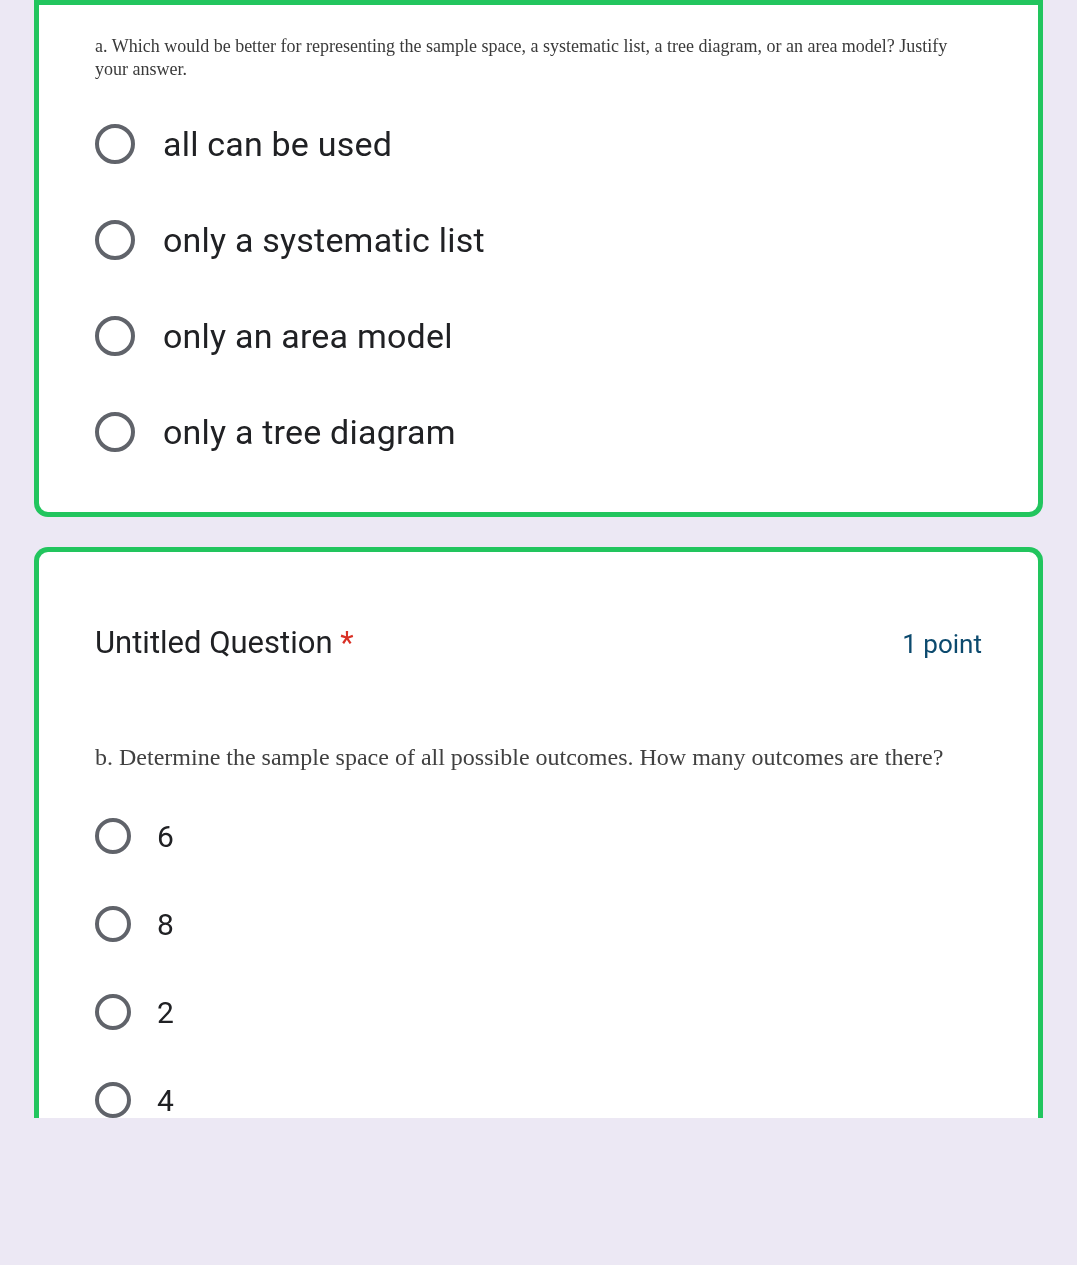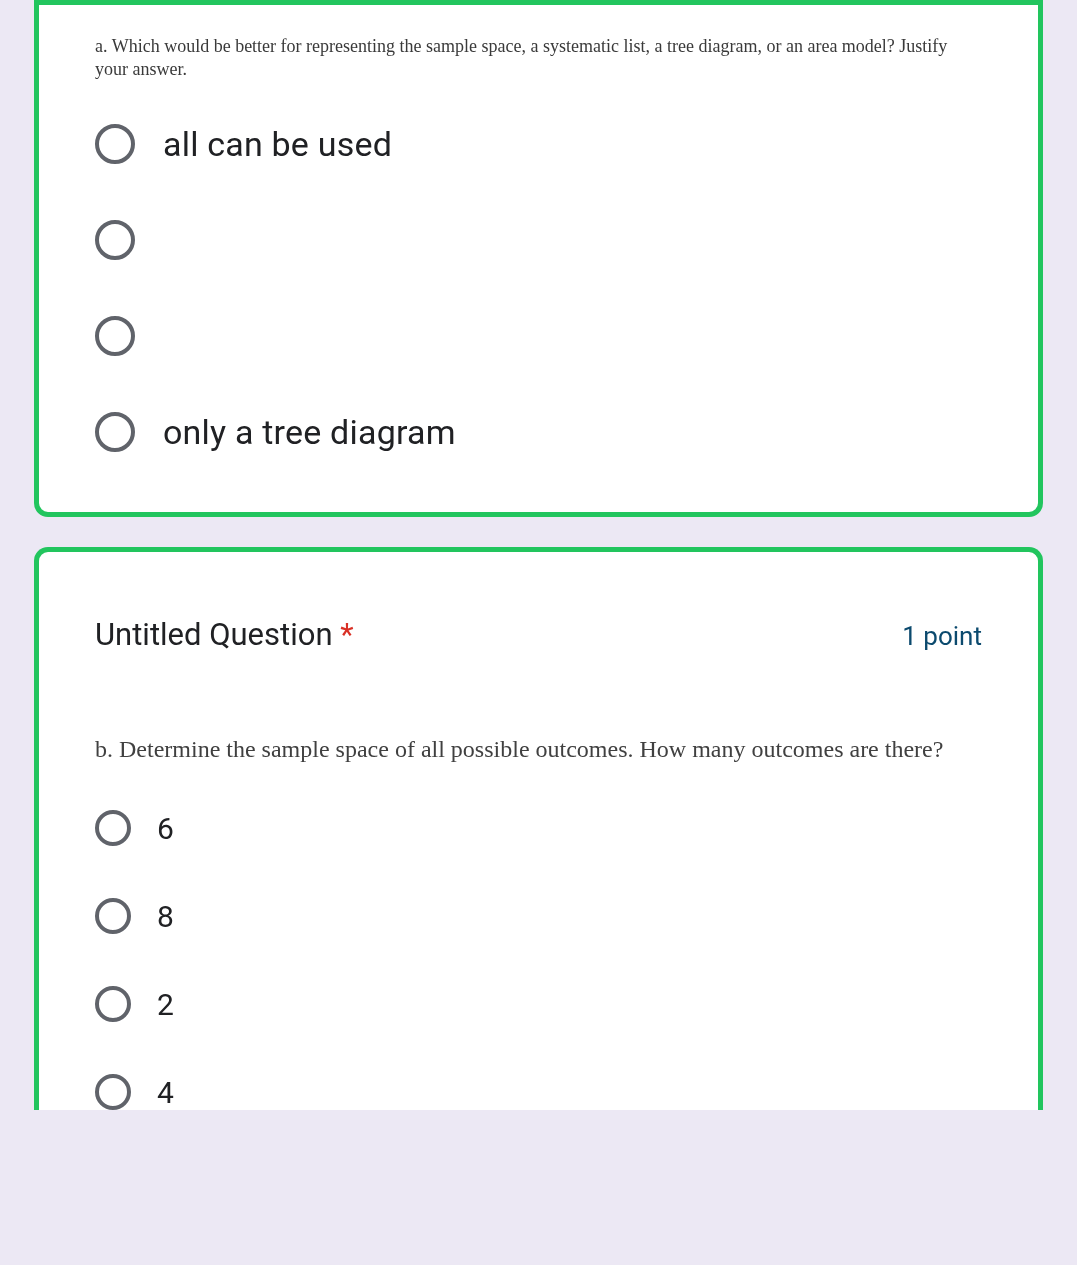--- a/index.html
+++ b/index.html
@@ -41,21 +41,21 @@
   }
   .option-label {
     font-size: 34px;
     color: #202124;
     letter-spacing: 0.2px;
   }
   .header-row {
     display: flex;
     justify-content: space-between;
     align-items: baseline;
-    margin-top: 24px;
+    margin-top: 32px;
     margin-bottom: 80px;
   }
   .q-title {
     font-size: 31px;
     color: #202124;
     font-weight: 400;
   }
   .req { color: #d93025; }
   .points {
     font-size: 26px;
@@ -78,23 +78,25 @@
 
 <div class="card first">
   <div class="prompt-a">a. Which would be better for representing the sample space, a systematic list, a tree diagram, or an area model? Justify your answer.</div>
 
   <div class="option-row">
     <div class="radio"></div>
     <div class="option-label">all can be used</div>
   </div>
   <div class="option-row">
     <div class="radio"></div>
+    <div class="option-label">only a systematic list</div>
   </div>
   <div class="option-row">
     <div class="radio"></div>
+    <div class="option-label">only an area model</div>
   </div>
   <div class="option-row">
     <div class="radio"></div>
     <div class="option-label">only a tree diagram</div>
   </div>
 </div>
 
 <div class="card second">
   <div class="header-row">
     <div class="q-title">

